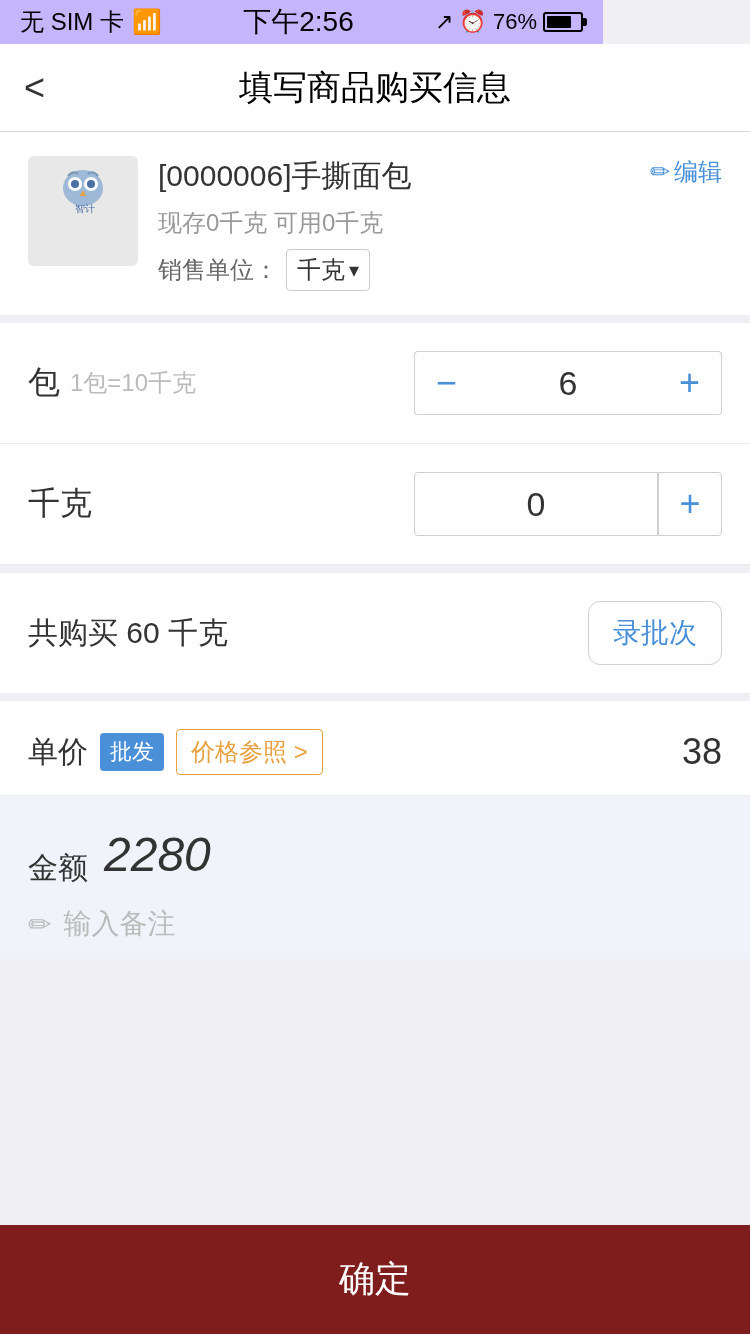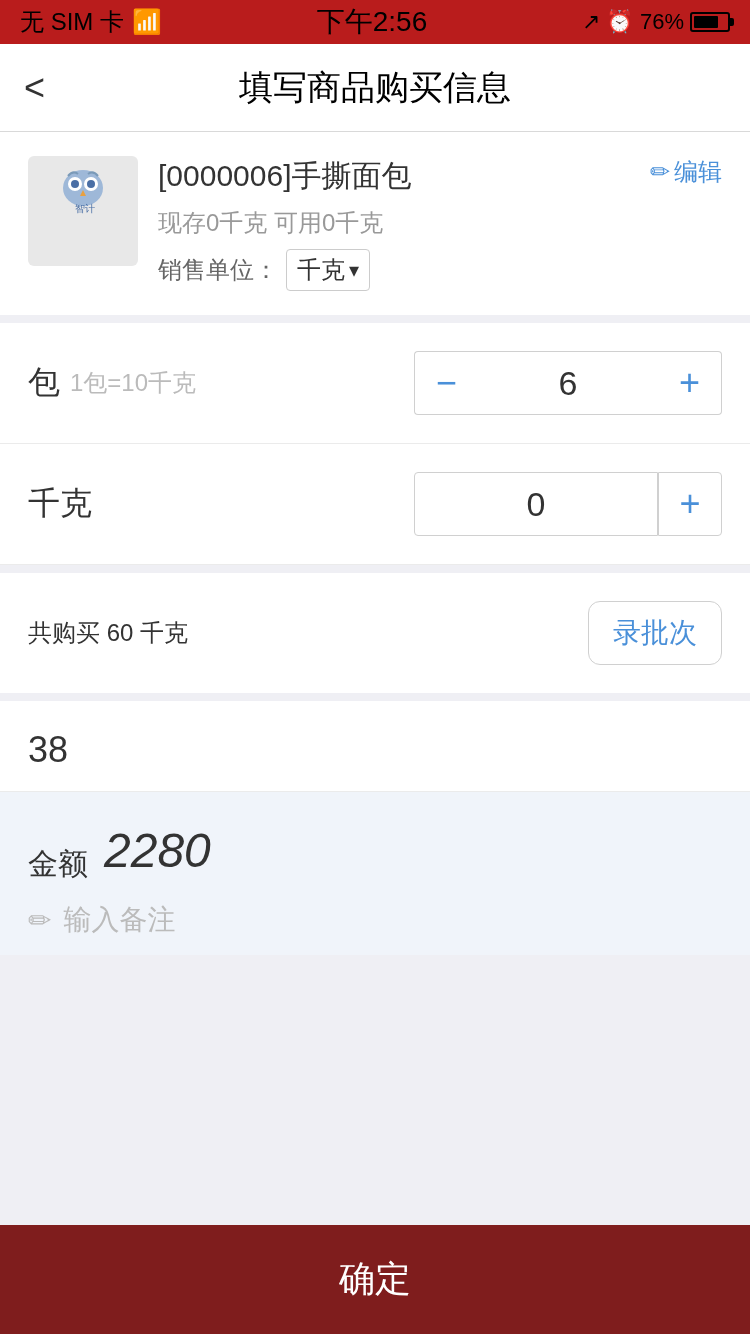--- a/index.html
+++ b/index.html
@@ -8,23 +8,23 @@
       width: 750px;
       min-height: 1334px;
       font-family: -apple-system, "PingFang SC", "Helvetica Neue", Arial, sans-serif;
       background: #efeff4;
       position: relative;
       overflow-x: hidden;
     }
 
     
     .status-bar {
-      width: 750px;
+      width: 603px;
       height: 44px;
-      background: #b91c1c;
+      background: #c4b5fd;
       display: flex;
       align-items: center;
       justify-content: space-between;
       padding: 0 20px;
       font-size: 24px;
       color: #000;
       text-align: center;
     }
     .status-left { display: flex; align-items: center; gap: 8px; }
     .status-center { font-size: 28px; font-weight: 500; }
@@ -206,21 +206,21 @@
     .summary-section {
       background: #fff;
       border-top: 8px solid #efeff4;
       padding: 28px 28px;
       display: flex;
       align-items: center;
       justify-content: space-between;
       border-bottom: 8px solid #efeff4;
     }
     .summary-text {
-      font-size: 24px;
+      font-size: 30px;
       color: #333;
     }
     .batch-btn {
       border: 1px solid #d0d0d0;
       border-radius: 12px;
       padding: 12px 24px;
       font-size: 28px;
       color: #4a90d9;
       background: #fff;
       cursor: pointer;
@@ -410,20 +410,27 @@
   </div>
 </div>
 
 <div class="summary-section">
   <span class="summary-text">共购买 60 千克</span>
   <button class="batch-btn">录批次</button>
 </div>
 
 <div class="price-section">
   <div class="price-row">
+    <div class="price-label-group">
+      <span class="price-label">单价</span>
+      <span class="price-tag">批发</span>
+      <button class="price-ref-btn">
+        <span>价格参照 &gt;</span>
+      </button>
+    </div>
     <span class="price-value">38</span>
   </div>
 </div>
 
 <div class="amount-section">
   <div class="amount-row">
     <span class="amount-label">金额</span>
     <span class="amount-value">2280</span>
   </div>
   <div class="remark-row">

